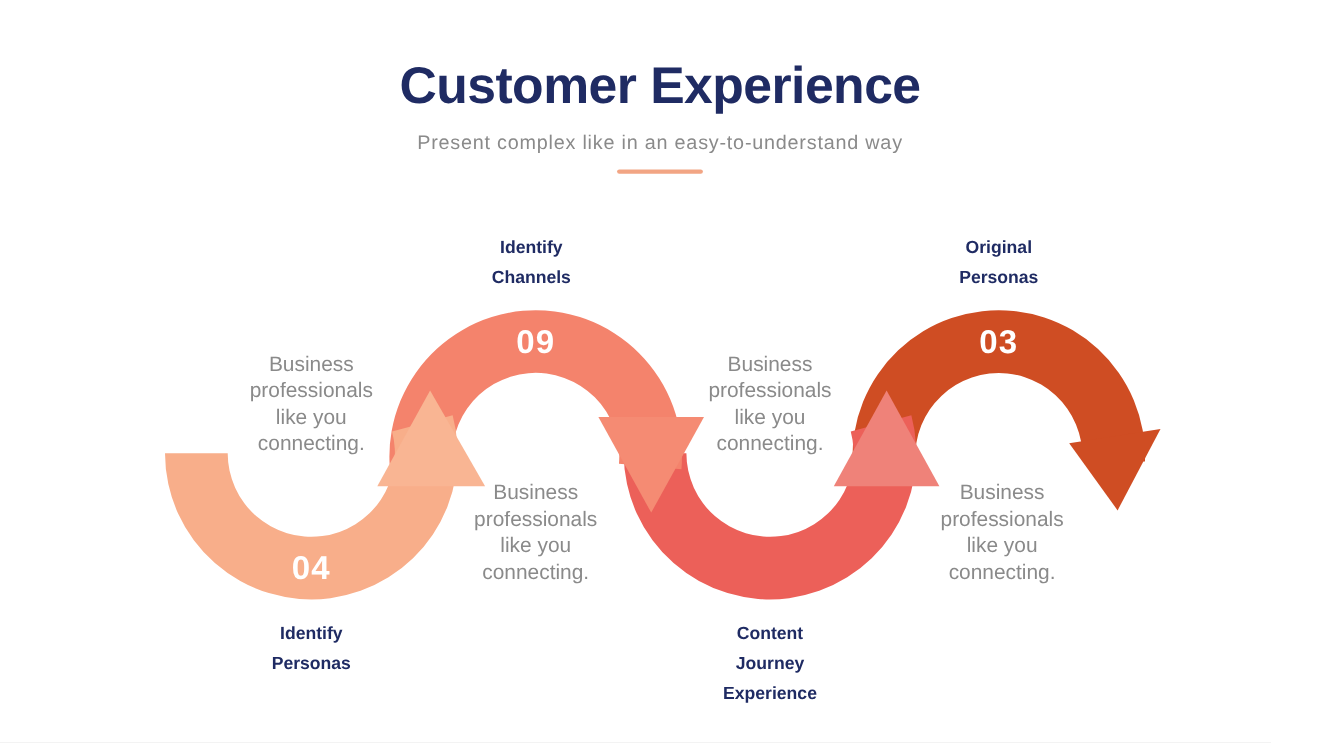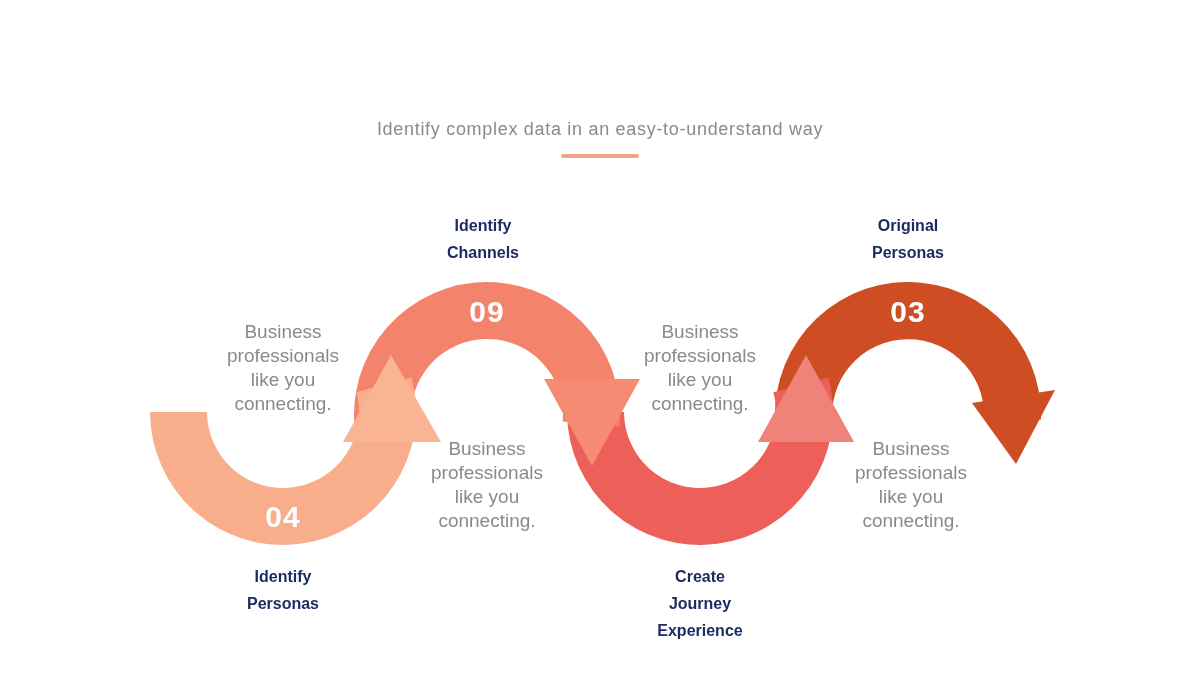--- a/index.html
+++ b/index.html
@@ -40,21 +40,22 @@
   .desc-upper{top:320px;}
   .desc-lower{top:437px;}
   .num-top{top:295px;}
   .num-bottom{top:500px;}
 </style>
 </head>
 <body>
 
 <div class="slide">
 
-  <div class="abs subtitle">Identify complex data in an easy-to-understand way</div>
+  <div class="abs title">Customer Experience</div>
+  <div class="abs subtitle">Present complex like in an easy-to-understand way</div>
   <div class="abs divider"></div>
 
   <svg class="abs wave" viewBox="0 0 1200 675">
 
     <path d="M779.5,449.4 A133,133 0 1 1 1040.9,419.6 L984,417.7 A76,76 0 1 0 834.6,434.7 Z" fill="#CF4D23"></path>
 
     <polygon points="972,403 1055,390 1016,464" fill="#CF4D23"></polygon>
 
     <path d="M567,412 A133,133 0 1 0 828.5,377.6 L773.4,392.3 A76,76 0 1 1 624,412 Z" fill="#EC6059"></path>
 
@@ -70,21 +71,21 @@
   </svg>
 
   <div class="abs num num-bottom" style="left:233px">04</div>
   <div class="abs num num-top" style="left:437px">09</div>
   <div class="abs num num-top" style="left:858px">03</div>
 
   <div class="abs step-label lbl-bottom" style="left:183px">Identify
 Personas</div>
   <div class="abs step-label lbl-top" style="left:383px">Identify
 Channels</div>
-  <div class="abs step-label lbl-bottom" style="left:600px">Create
+  <div class="abs step-label lbl-bottom" style="left:600px">Content
 Journey
 Experience</div>
   <div class="abs step-label lbl-top" style="left:808px">Original
 Personas</div>
 
   <div class="abs desc desc-upper" style="left:183px">Business
 professionals
 like you
 connecting.</div>
   <div class="abs desc desc-lower" style="left:387px">Business

